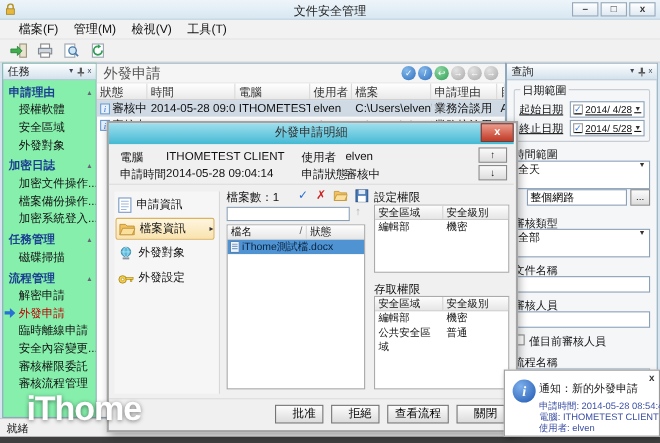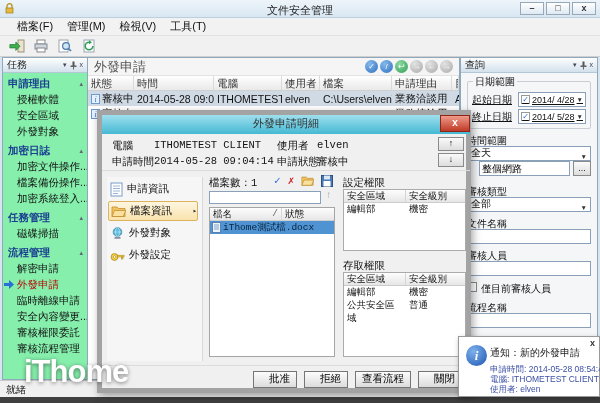--- a/index.html
+++ b/index.html
@@ -69,38 +69,38 @@
   .grp { position:relative; margin-top:8px; border:1px solid #c9ced4; border-radius:2px; padding:8px 4px 4px; }
   .grp-label { position:absolute; top:-7px; left:5px; background:#f4f6f8; padding:0 2px; font-size:10px; }
   .date-row { display:flex; align-items:center; margin-top:2px;text-decoration:underline; }
   .date-row .lbl { width:46px; font-size:10px; }
   .datecombo { flex:1; height:15px; border:1px solid #8aa0b8; background:#fff; display:flex;
     align-items:center; gap:2px; padding:0 2px; font-size:9px; }
   .dc-chk { width:9px; height:9px; border:1px solid #999; background:#fff; color:#2a6fd6;
     font-size:8px; line-height:8px; text-align:center; flex:none; }
   .caret { margin-left:auto; font-size:6.5px; color:#333; }
   .q-label { margin-top:5px; font-size:10px; height:12px; white-space:nowrap; }
-  .combo { height:15px; background:#fff; border:1px solid #8aa0b8; display:flex; align-items:flex-end;
+  .combo { height:26px; background:#fff; border:1px solid #8aa0b8; display:flex; align-items:flex-start;
     padding:0 3px; font-size:10px; }
   .txt { width:100%; height:15px; border:1px solid #8aa0b8; font-size:10px; padding:0 2px;
     font-family:inherit; background:#fff; }
   .scope-row { display:flex; gap:3px;margin-left:12px; }
   .scope-row .txt { flex:1; }
   .browse { width:18px; height:15px; border:1px solid #8a8a8a; background:linear-gradient(#fbfbfb,#dddddd);
     font-size:9px; text-align:center; line-height:12px; flex:none; }
   .chk-row { display:flex; align-items:flex-start; gap:4px; margin-top:6px; font-size:10px; }
   .chk { width:10px; height:10px; border:1px solid #8a8a8a; background:#fff; flex:none; }
   .search-row { display:flex; justify-content:flex-end; margin-top:9px; }
   .btn { min-width:44px; height:17px; border:1px solid #757575; background:linear-gradient(#fcfcfc,#dcdcdc);
     font-size:10.5px; text-align:right; line-height:15px; padding:0 6px; font-family:inherit; }
   .grip { position:absolute; bottom:0; left:0; right:0; text-align:center; font-size:8px;
     letter-spacing:1px; color:#777; line-height:6px; }
   
   .dialog { position:absolute; left:97px; top:110px; width:374px; height:283px; z-index:20;
-    border:5px solid #a3a3a3; background:#f0f0f0; box-shadow:2px 3px 8px rgba(0,0,0,.35);font-family:Liberation Mono, monospace; }
+    border:2px solid #a3a3a3; background:#f0f0f0; box-shadow:2px 3px 8px rgba(0,0,0,.35); }
   .dlg-inner { position:relative; width:368px; height:277px; }
   .dlg-title { height:19px; background:linear-gradient(#9fdfee,#45b9d3); text-align:center;
     font-size:11px; color:#333; line-height:19px; }
   .dlg-close { position:absolute; right:0; top:0; width:30px; height:17px;
     background:linear-gradient(#ee9b8b,#c03a26); border:1px solid #8d2417; color:#fff;
     font-size:10px; font-weight:bold; text-align:center; line-height:15px; }
   .dlg-info { position:absolute; left:0; right:0; top:19px; height:37px; border-bottom:1px solid #dcdcdc;
     font-size:10.5px; }
   .di { position:absolute; white-space:nowrap; }
   .sbtn { position:absolute; right:6px; width:26px; height:14px; border:1px solid #8a8a8a;

